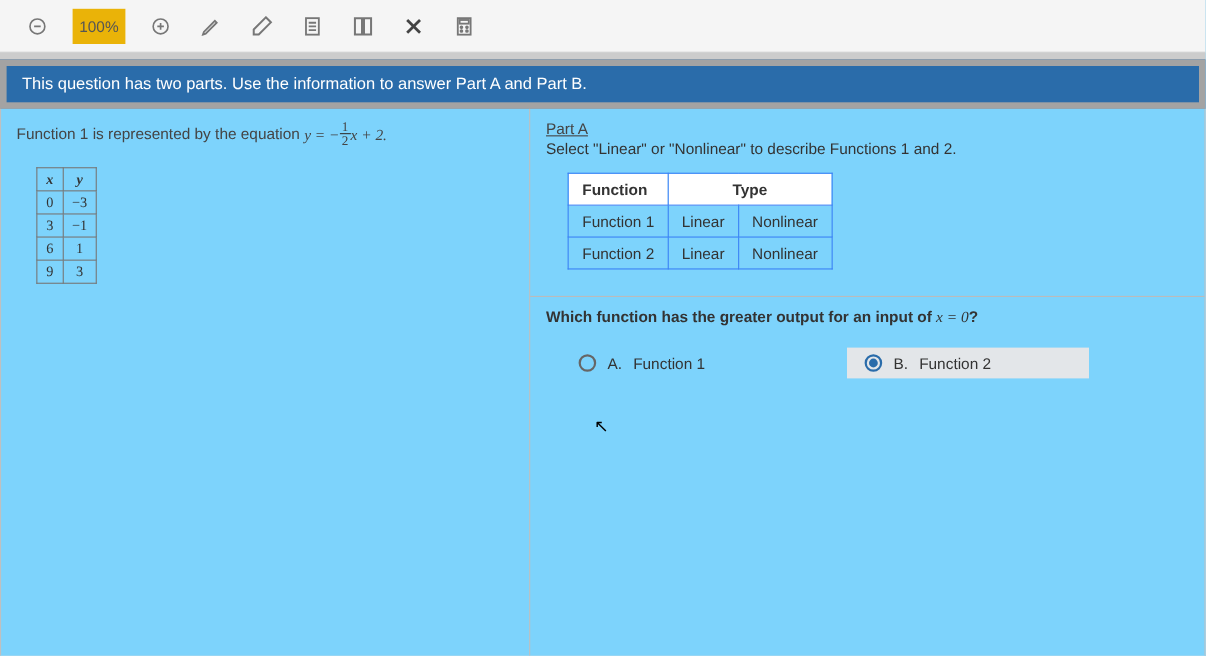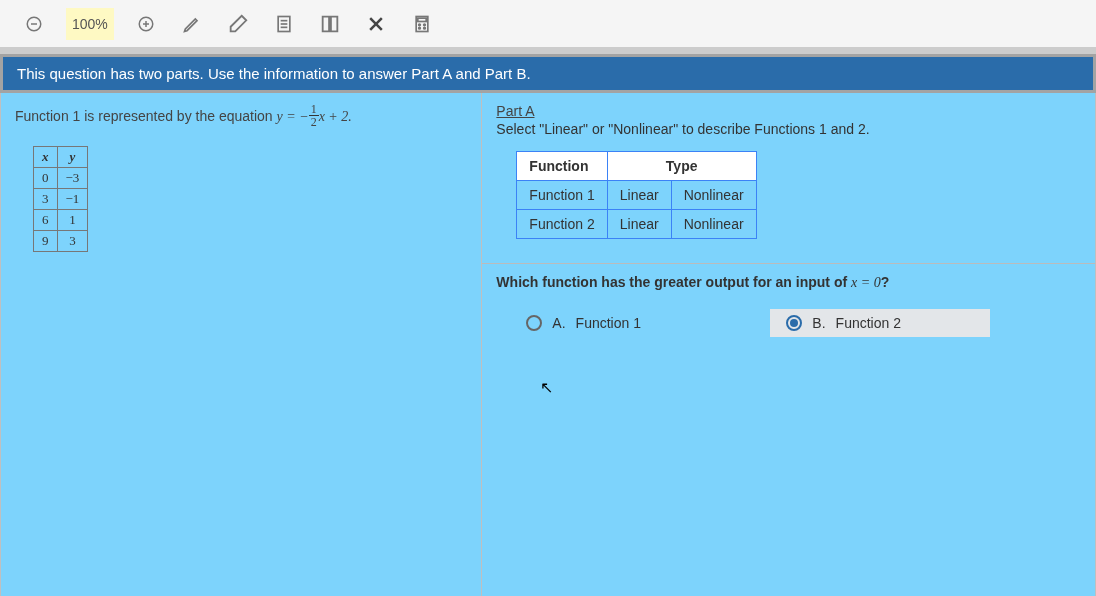--- a/index.html
+++ b/index.html
@@ -26,35 +26,35 @@
     display: flex;
     align-items: center;
     justify-content: center;
     color: #666;
     cursor: pointer;
   }
   .zoom-label {
     font-size: 14px;
     color: #555;
     padding: 0 6px;
-    background: #fef9c3;
+    background: #eab308;
     height: 32px;
     display: flex;
     align-items: center;
   }
   .divider-line {
     height: 6px;
     background: #ccc;
   }
   .banner {
     background: #2a6caa;
     color: #fff;
     padding: 8px 14px;
     font-size: 15px;
-    border: 3px solid #a3a3a3;
+    border: 6px solid #a3a3a3;
   }
   .content {
     display: flex;
     background: #7dd3fc;
     height: calc(596px - 48px - 6px - 36px);
     border: 1px solid #bfbfbf;
     border-top: none;
   }
   .left-panel {
     width: 44%;

